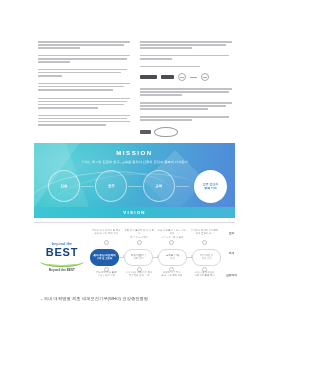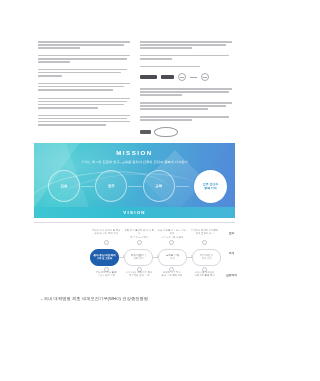--- a/index.html
+++ b/index.html
@@ -305,20 +305,26 @@
     </div>
   </div>
 
   <div class="vision-bar">
     <span>VISION</span>
   </div>
   <div class="rule"></div>
 
   <div class="diagram">
 
+    <div class="logo">
+      <div class="beyond">beyond the</div>
+      <div class="best">BEST</div>
+      <div class="arc"></div>
+      <div class="tag">Beyond the BEST</div>
+    </div>
 
     <div class="cap-row top">
       <div class="cap">
         <span>환자안전과 의료의 질 향상</span><br>
         <span>최상의 진료 환경 조성</span>
       </div>
       <div class="cap">
         <span>융합 연구 활성화 및 성과 확산</span><br>
         <span>연구 인프라 혁신</span>
       </div>

